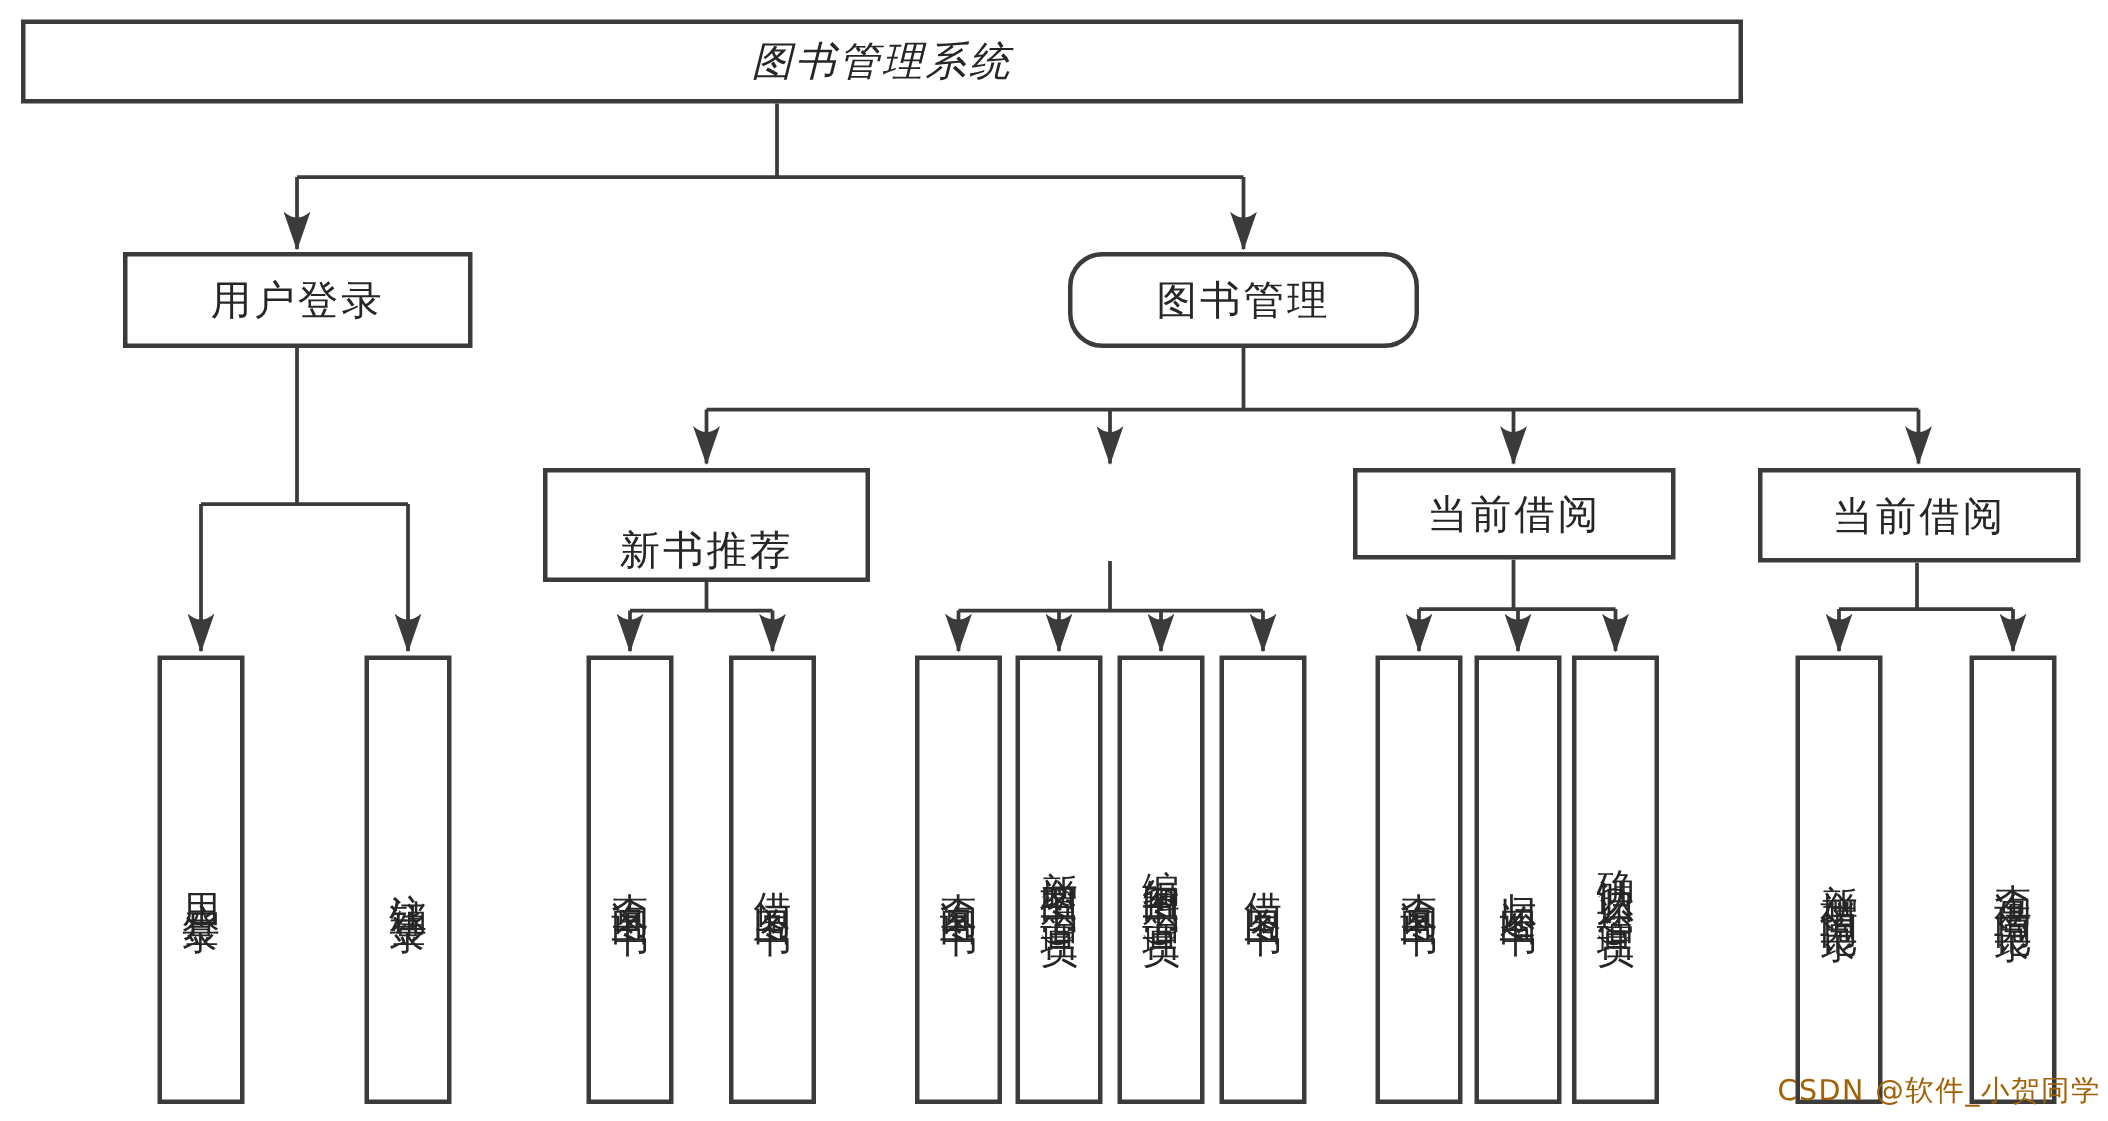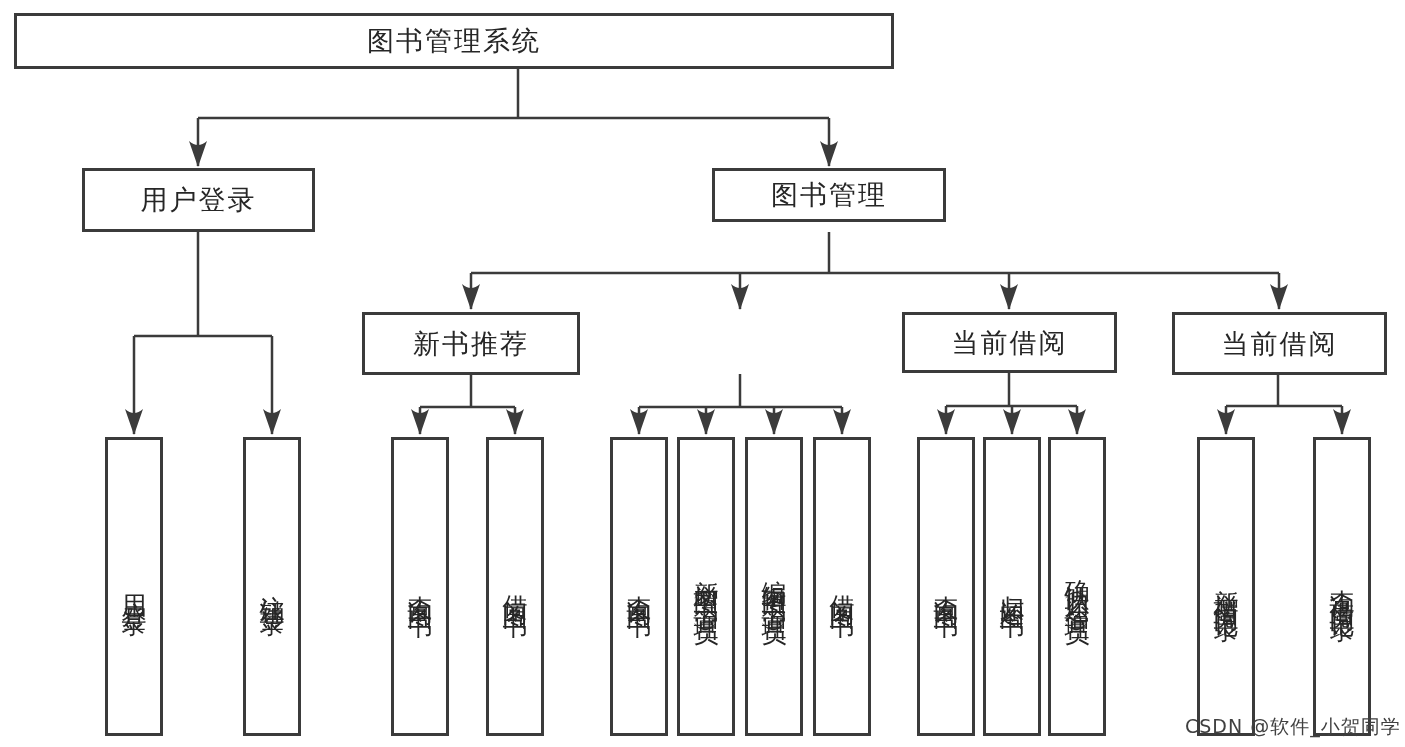--- a/index.html
+++ b/index.html
@@ -34,26 +34,26 @@
   }
   .vnode .label {
     writing-mode: vertical-rl;
     text-orientation: mixed;
     font-size: 25px;
     letter-spacing: 6px;
     line-height: 1;
     white-space: nowrap;
   }
   
-  .n-root            { left: 14px;   top: 13px;  width: 880px; height: 56px; }
+  .n-root            { left: 14px;   top: 13px;  width: 1148px; height: 56px; font-style: italic; }
   
   .n-user-login      { left: 82px;   top: 168px; width: 233px;  height: 64px; }
-  .n-book-mgmt       { left: 712px;  top: 168px; width: 234px;  height: 54px; }
+  .n-book-mgmt       { left: 712px;  top: 168px; width: 234px;  height: 64px; border-radius: 23px; }
   
-  .n-new-books       { left: 362px;  top: 312px; width: 218px;  height: 63px; }
+  .n-new-books       { left: 362px;  top: 312px; width: 218px;  height: 76px; align-items: flex-end; }
   .n-book-borrow     { left: 632px;  top: 312px; width: 216px;  height: 62px; }
   .n-current-borrow  { left: 902px;  top: 312px; width: 215px;  height: 61px; text-align: center; }
   .n-borrow-records  { left: 1172px; top: 312px; width: 215px;  height: 63px; }
   
   .vnode             { top: 437px; width: 58px; height: 299px; }
   .v1  { left: 105px; }
   .v2  { left: 243px; }
   .v3  { left: 391px; }
   .v4  { left: 486px; }
   .v5  { left: 610px; }
@@ -63,21 +63,21 @@
   .v9  { left: 917px; }
   .v10 { left: 983px; }
   .v11 { left: 1048px; }
   .v12 { left: 1197px; }
   .v13 { left: 1313px; }
   #watermark {
     position: absolute;
     left: 1185px;
     top: 714px;
     font-size: 19px;
-    color: #404040;
+    color: #a16207;
     letter-spacing: 1px;
     white-space: nowrap;
     z-index: 5;
   }
 </style>
 </head>
 <body>
 
 <div id="stage">
 

